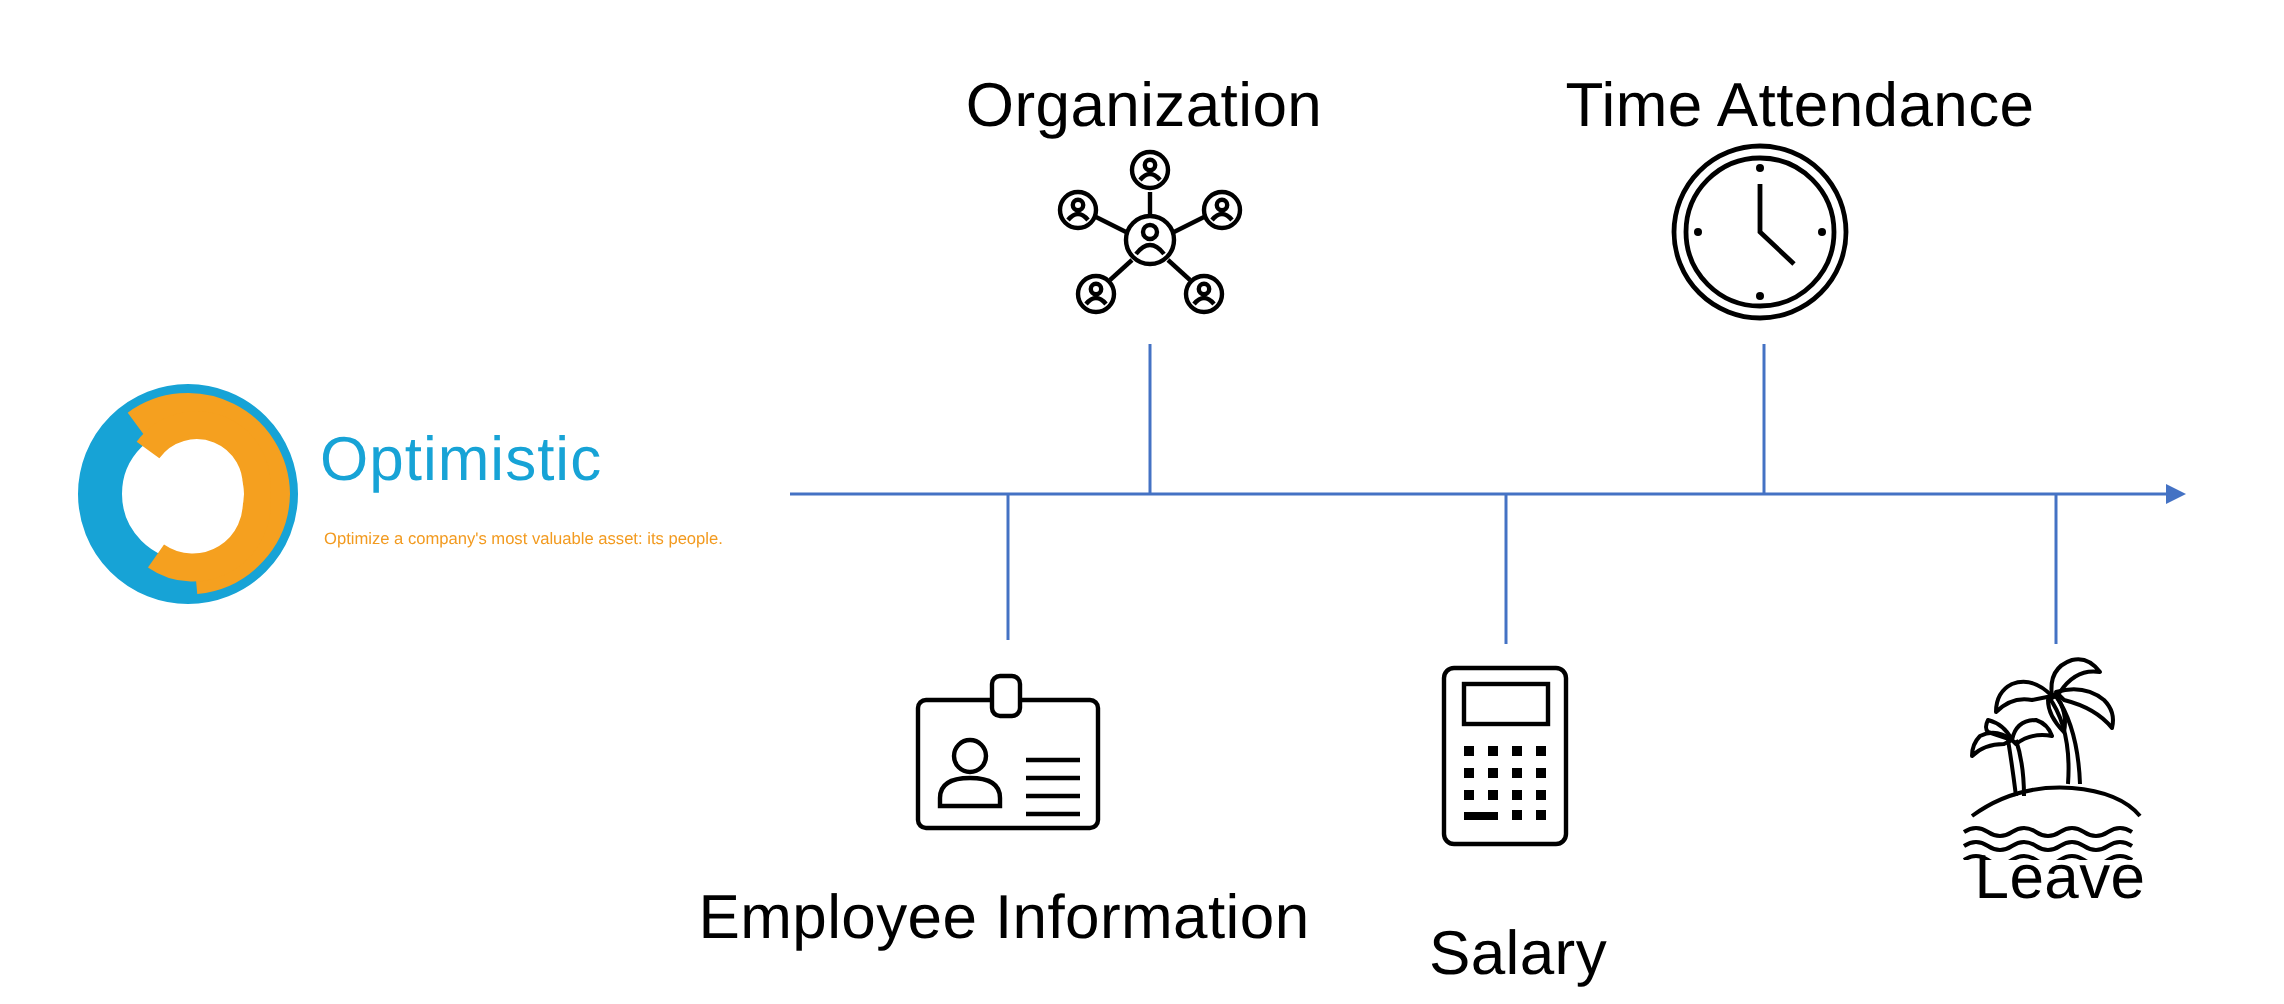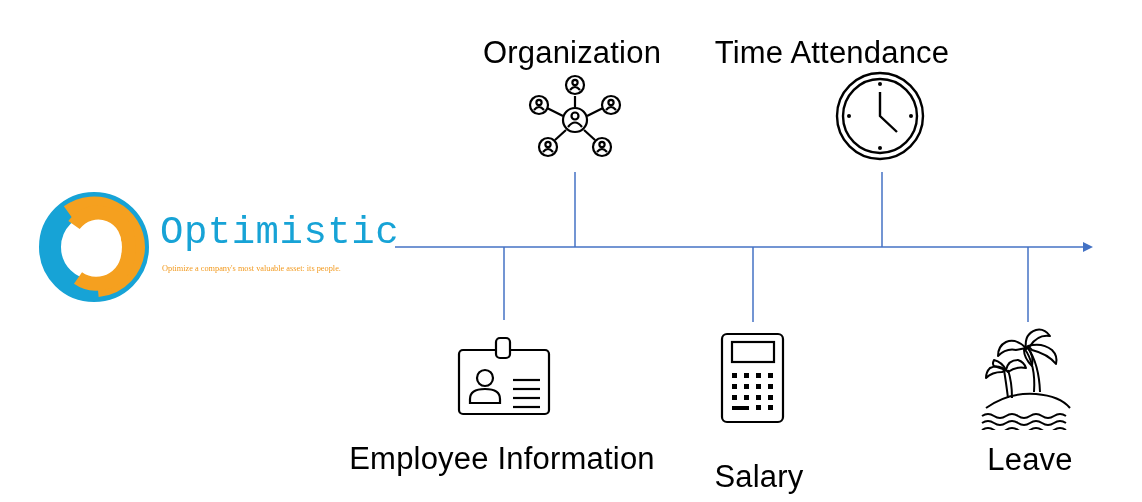--- a/index.html
+++ b/index.html
@@ -1,20 +1,20 @@
 <!DOCTYPE html>
 <html><head>
 <meta charset="utf-8">
 <style>
   html, body { margin:0; padding:0; background:#ffffff; }
   body { width:1142px; height:502px; position:relative; overflow:hidden; font-family:"Liberation Sans", "DejaVu Sans", sans-serif; }
   .abs { position:absolute; }
   .label { position:absolute; font-size:31px; color:#000; white-space:nowrap; transform:translateX(-50%); letter-spacing:0.2px; }
-  .logo-word { position:absolute; left:160px; top:214px; font-size:39px; color:#17a3d6; font-family:Liberation Mono, monospace; letter-spacing:0.5px; line-height:1; }
-  .logo-tag { position:absolute; left:162px; top:264px; font-size:8.3px; color:#f29a1f; font-family:Liberation Serif, serif; white-space:nowrap; }
+  .logo-word { position:absolute; left:160px; top:214px; font-size:31px; color:#17a3d6; font-family:Liberation Sans, sans-serif; letter-spacing:0.5px; line-height:1; }
+  .logo-tag { position:absolute; left:162px; top:264px; font-size:8.3px; color:#f29a1f; font-family:Liberation Sans, sans-serif; white-space:nowrap; }
   svg.full { position:absolute; left:0; top:0; }
 </style>
 </head>
 <body>
 
 <div>
   <svg class="abs" style="left:38px;top:190px" width="116" height="114" viewBox="0 0 116 114">
 
     <circle cx="56" cy="57" r="44" fill="none" stroke="#17a3d6" stroke-width="22"></circle>
 
@@ -59,21 +59,21 @@
     <circle cx="23" cy="77" r="9"></circle>
       <circle cx="23" cy="74.5" r="2.6"></circle>
       <path d="M18 82 q5 -6 10 0"></path>
     <circle cx="77" cy="77" r="9"></circle>
       <circle cx="77" cy="74.5" r="2.6"></circle>
       <path d="M72 82 q5 -6 10 0"></path>
   </svg>
 </div>
 
 <div>
-  <div class="label" style="left:832px;top:35px">Time Attendance</div>
+  <div class="label" style="left:900px;top:35px">Time Attendance</div>
   <svg class="abs" style="left:834px;top:70px" width="92" height="92" viewBox="0 0 92 92" fill="none" stroke="#000">
     <circle cx="46" cy="46" r="43" stroke-width="2.4"></circle>
     <circle cx="46" cy="46" r="37" stroke-width="2.4"></circle>
     <circle cx="46" cy="14" r="2" fill="#000" stroke="none"></circle>
     <circle cx="46" cy="78" r="2" fill="#000" stroke="none"></circle>
     <circle cx="15" cy="46" r="2" fill="#000" stroke="none"></circle>
     <circle cx="77" cy="46" r="2" fill="#000" stroke="none"></circle>
     <polyline points="46,22 46,46 63,62" stroke-width="2.4"></polyline>
   </svg>
 </div>
@@ -132,14 +132,14 @@
     <path d="M28 44 q-8 -6 -16 -2 q-4 4 -4 10 q6 -6 16 -6 z"></path>
     <path d="M28 44 q2 -10 12 -10 q6 2 8 8 q-10 -2 -18 4 z"></path>
     <path d="M28 44 q-4 -8 -12 -10 q-2 4 0 6 z"></path>
 
     <path d="M8 82 q22 -16 50 -14 q24 2 34 14"></path>
 
     <path d="M4 90 q6 -4 12 0 t12 0 t12 0 t12 0 t12 0 t12 0 t12 0"></path>
     <path d="M4 97 q6 -4 12 0 t12 0 t12 0 t12 0 t12 0 t12 0 t12 0"></path>
     <path d="M4 104 q6 -4 12 0 t12 0 t12 0 t12 0 t12 0 t12 0 t12 0"></path>
   </svg>
-  <div class="label" style="left:1030px;top:442px">Leave</div>
+  <div class="label" style="left:1030px;top:421px">Leave</div>
 </div>
 
 </body></html>

